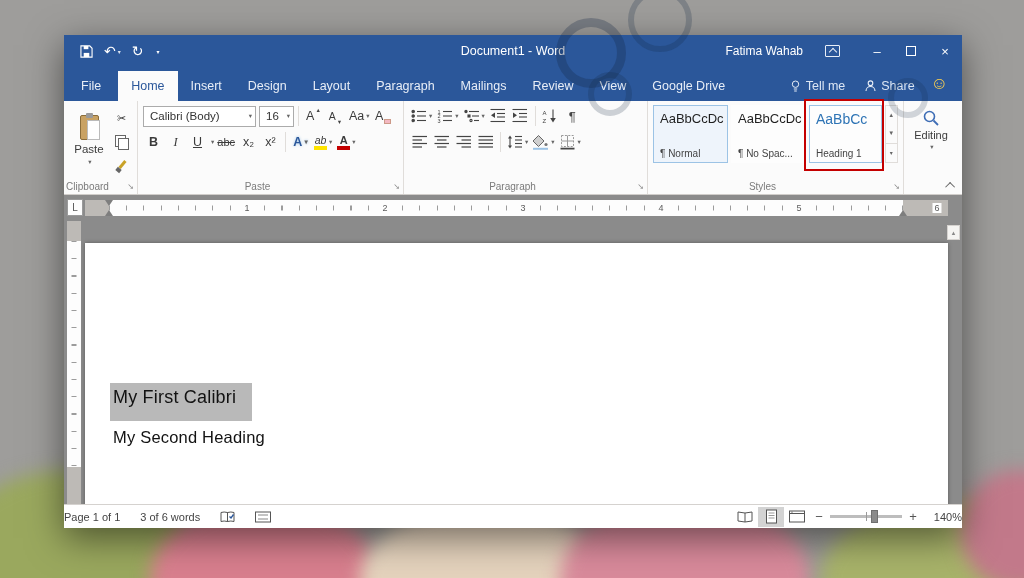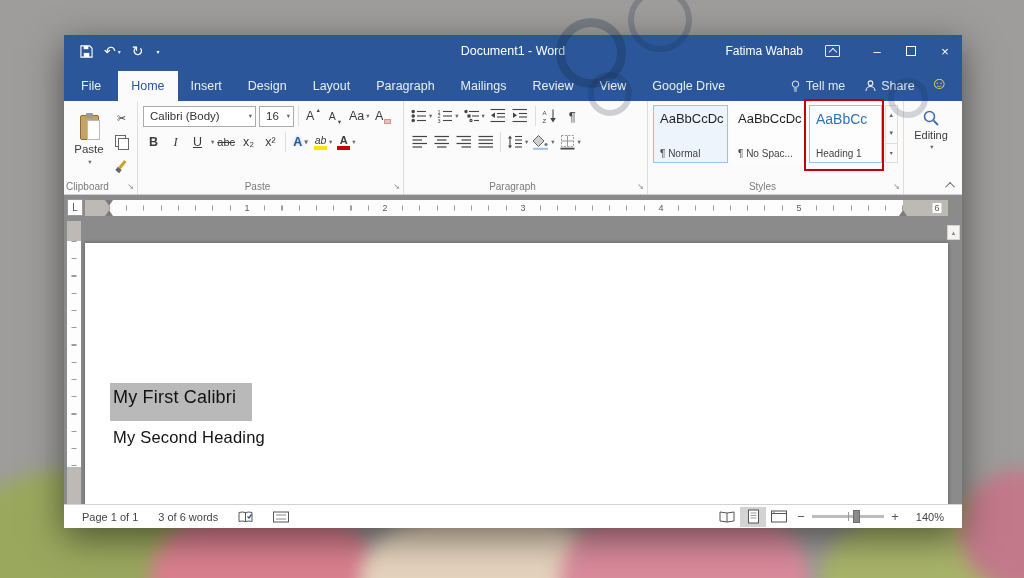--- a/index.html
+++ b/index.html
@@ -129,21 +129,21 @@
   .page { position:absolute; left:21px; top:22px; width:863px; height:280px; background:#fff;
           box-shadow:0 0 4px rgba(0,0,0,.35); padding:140px 0 0 25px; }
   .h1sel { display:inline-block; background:#b9b9b9; padding:4px 16px 13px 3px; }
   .h1text { font-size:18px; color:#121212; letter-spacing:.2px; }
   .h2text { font-size:16.5px; color:#121212; margin-top:7px; margin-left:3px; letter-spacing:.2px; }
   .vscroll { position:absolute; right:2px; top:4px; width:13px; height:15px; background:#f5f4f2; border:1px solid #d5d2cf;
              display:flex; align-items:center; justify-content:center; font-size:6px; color:#888; }
 
   
   .statusbar { flex:0 0 24px; background:#fff; border-top:1px solid #d5d2cf; display:flex; align-items:center;
-               font-size:11px; color:#444; padding:0 18px; }
+               font-size:11px; color:#444; padding:0 0; }
   .sb-item { margin-right:20px; display:flex; align-items:center; gap:4px; }
   .sb-right { margin-left:auto; display:flex; align-items:center; }
   .view-ic { width:26px; height:20px; display:flex; align-items:center; justify-content:center; }
   .view-ic.sel { background:#d3d3d3; }
   .zoom-out,.zoom-in { width:18px; text-align:center; font-size:13px; color:#555; }
   .ztrack { width:72px; height:3px; background:#bdbdbd; position:relative; margin:0 2px; }
   .znotch { position:absolute; left:50%; top:-3px; width:1px; height:9px; background:#9a9a9a; }
   .zhandle { position:absolute; left:57%; top:-5px; width:7px; height:13px; background:#8a8a8a; border:1px solid #6f6f6f; }
   .zoom-label { width:40px; text-align:right; font-size:11px; color:#444; }
 </style>

